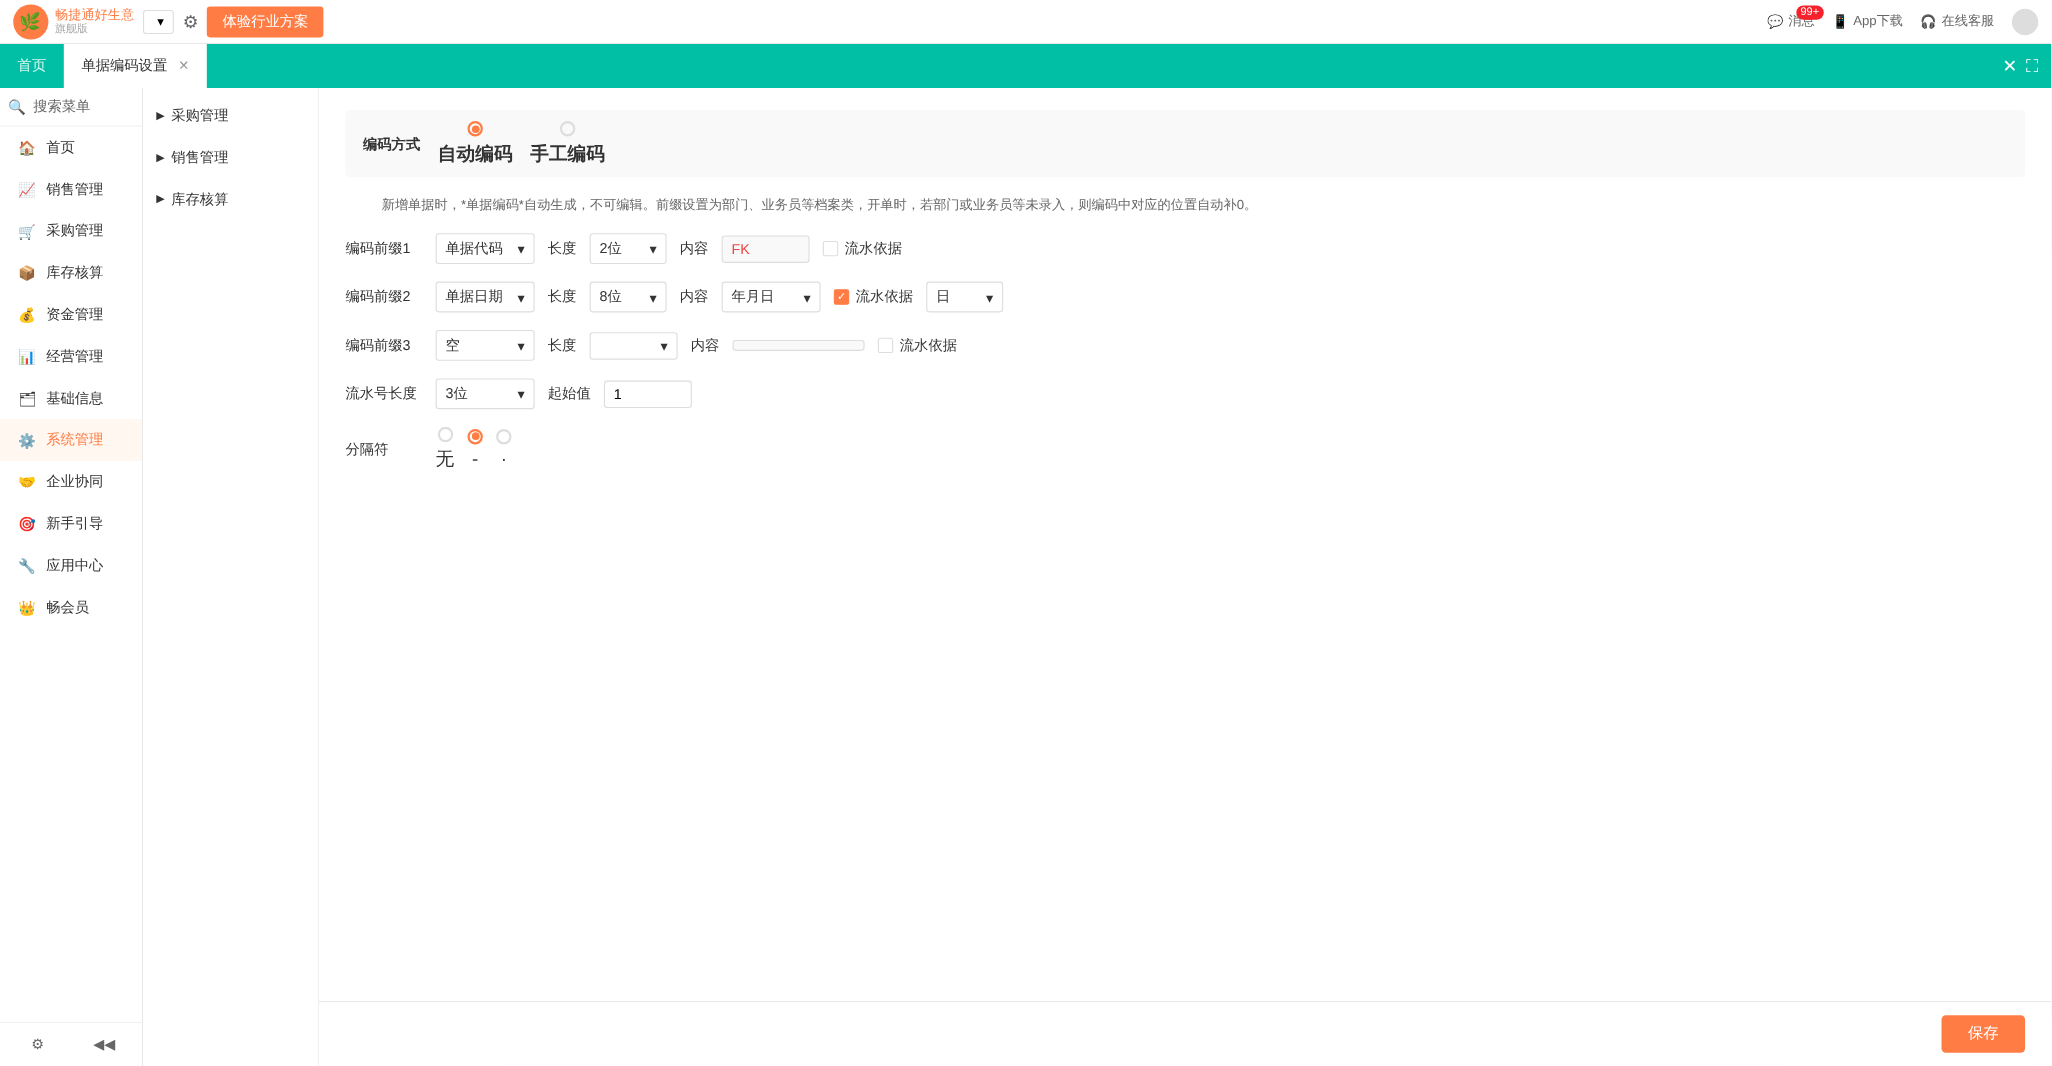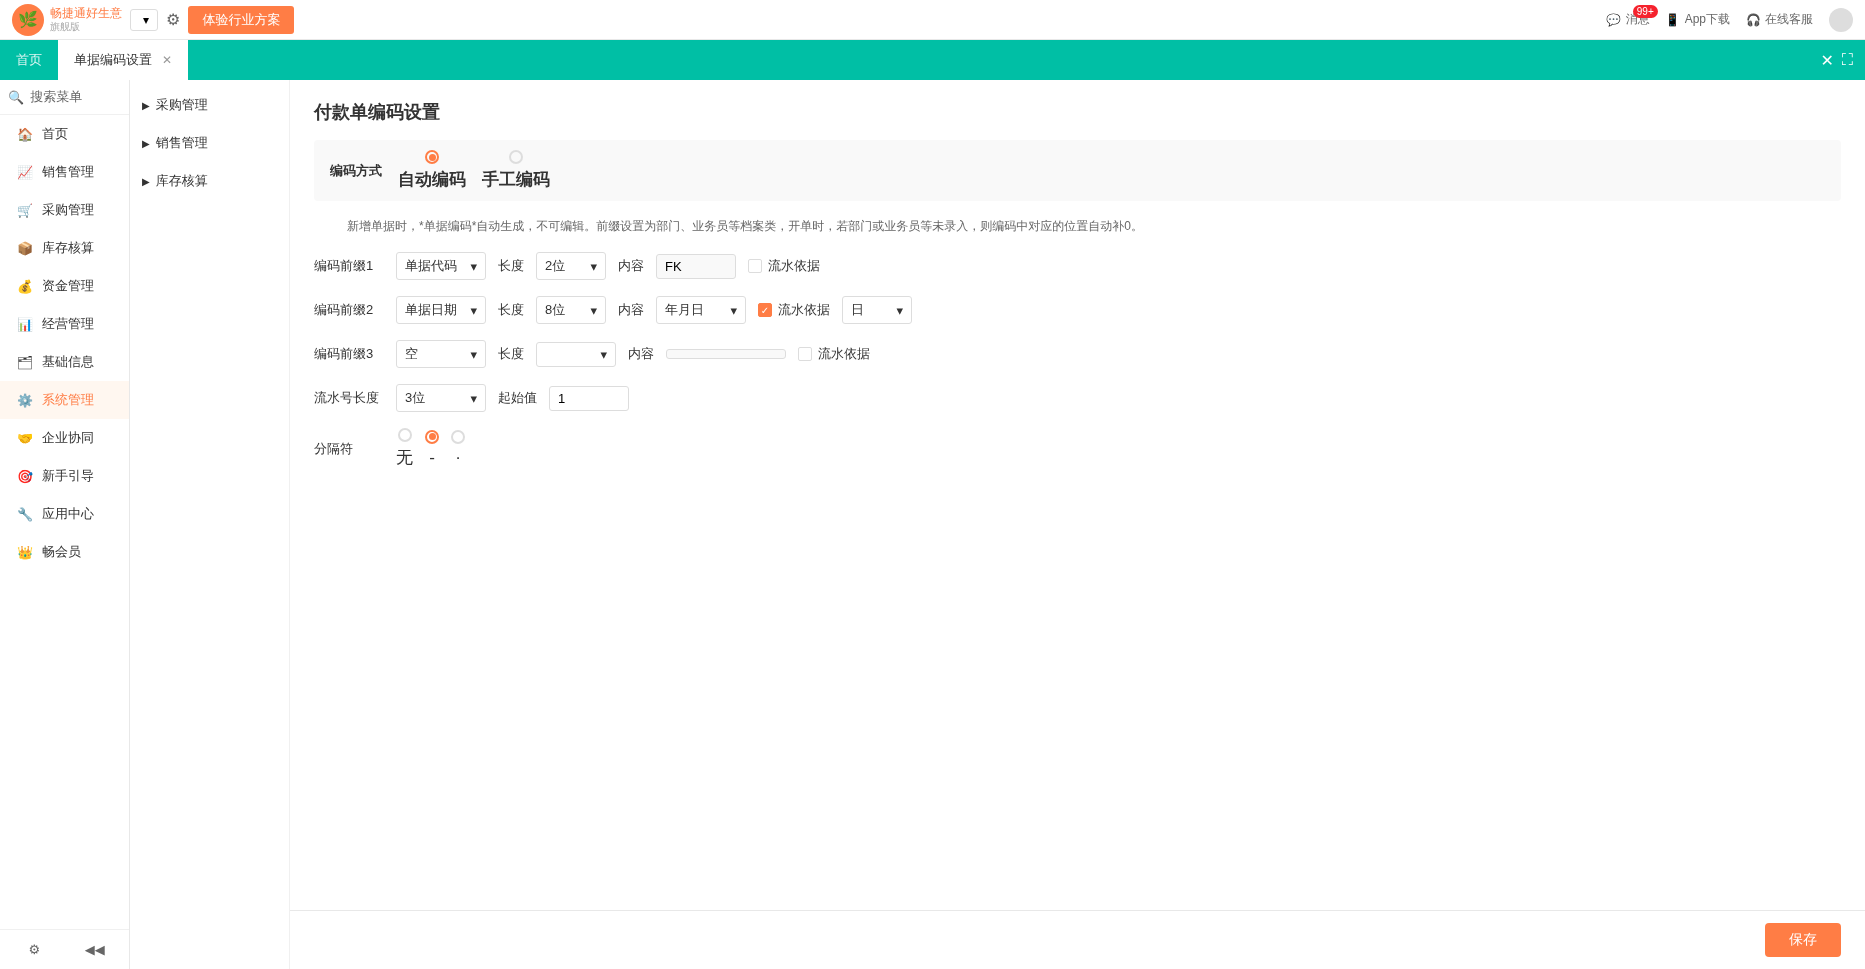--- a/index.html
+++ b/index.html
@@ -68,21 +68,21 @@
     
     .checkbox-row { display: flex; align-items: center; gap: 6px; margin-bottom: 20px; font-size: 13px; color: #333; }
     .checkbox-box { width: 14px; height: 14px; border: 1px solid #ddd; border-radius: 2px; display: flex; align-items: center; justify-content: center; cursor: pointer; background: #fff; }
 
     
     .form-row { display: flex; align-items: center; gap: 12px; margin-bottom: 16px; }
     .form-label { font-size: 13px; color: #333; width: 70px; flex-shrink: 0; }
     .form-select { border: 1px solid #ddd; background: #fff; padding: 4px 8px; border-radius: 3px; font-size: 13px; cursor: pointer; display: flex; align-items: center; gap: 6px; min-width: 90px; justify-content: space-between; }
     .form-select-sm { min-width: 70px; }
     .form-content-label { font-size: 13px; color: #333; }
-    .form-content-value { border: 1px solid #ddd; background: #f9f9f9; padding: 4px 8px; border-radius: 3px; font-size: 13px; color: #000000; min-width: 80px; }
+    .form-content-value { border: 1px solid #ddd; background: #f9f9f9; padding: 4px 8px; border-radius: 3px; font-size: 13px; color: #ef4444; min-width: 80px; }
     .form-checkbox-row { display: flex; align-items: center; gap: 6px; }
     .form-check-label { font-size: 13px; color: #333; }
     .checkbox-checked { width: 14px; height: 14px; background: #ff7d45; border: 1px solid #ff7d45; border-radius: 2px; display: flex; align-items: center; justify-content: center; }
     .checkbox-checked::after { content: '✓'; color: white; font-size: 10px; }
 
     
     .flow-row { display: flex; align-items: center; gap: 12px; margin-bottom: 16px; }
 
     
     .separator-row { display: flex; align-items: center; gap: 12px; margin-bottom: 20px; }
@@ -230,21 +230,20 @@
     <div class="sub-sidebar-group">
       <div class="sub-sidebar-group-header">
         <span class="chevron">▶</span>
         <span>库存核算</span>
       </div>
     </div>
   </div>
 
   <div class="content">
     <div class="content-body">
-      <div class="page-title">付款单编码设置</div>
 
       
       <div class="encoding-method">
         <span class="encoding-label">编码方式</span>
         <div class="radio-group">
           <label class="radio-item">
             <div class="radio-circle checked"></div>
             <span>自动编码</span>
           </label>
           <label class="radio-item">

